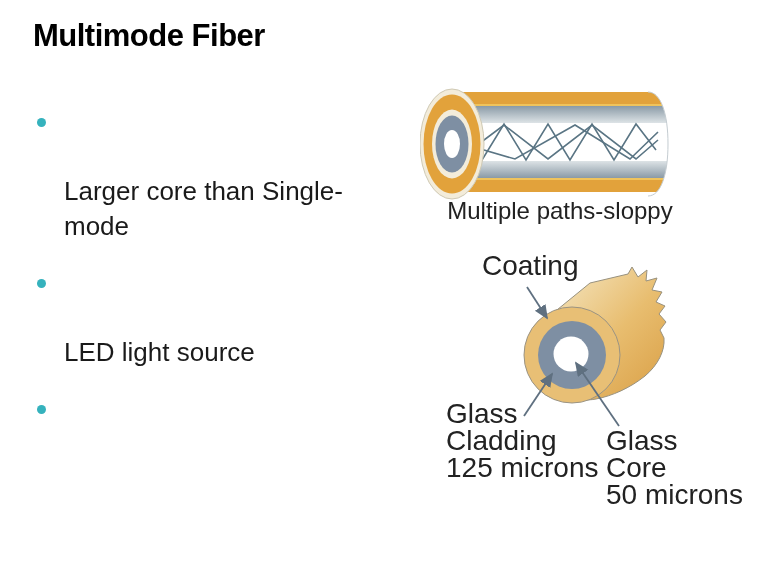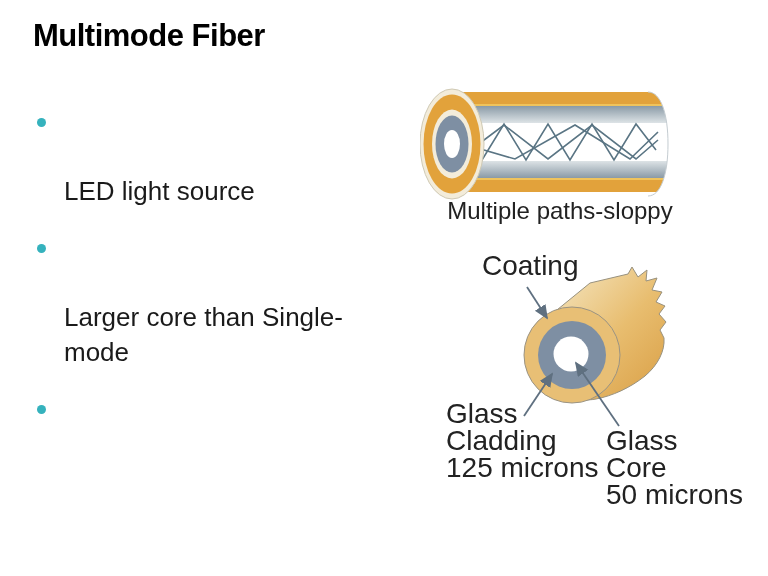--- a/index.html
+++ b/index.html
@@ -37,26 +37,26 @@
 </head>
 <body>
 
 <div class="slide">
 
   <h1 class="title">Multimode Fiber</h1>
 
   <ul class="bullets">
     <li>
       <span class="bullet-dot"></span>
-      <span>LED light source</span>
+      <span>Larger core than Single-
+mode</span>
     </li>
     <li>
       <span class="bullet-dot"></span>
-      <span>Larger core than Single-
-mode</span>
+      <span>LED light source</span>
     </li>
     <li>
       <span class="bullet-dot"></span>
       
     </li>
 
   </ul>
 
   <svg class="svg-top" viewBox="0 0 280 150">
     <defs>

